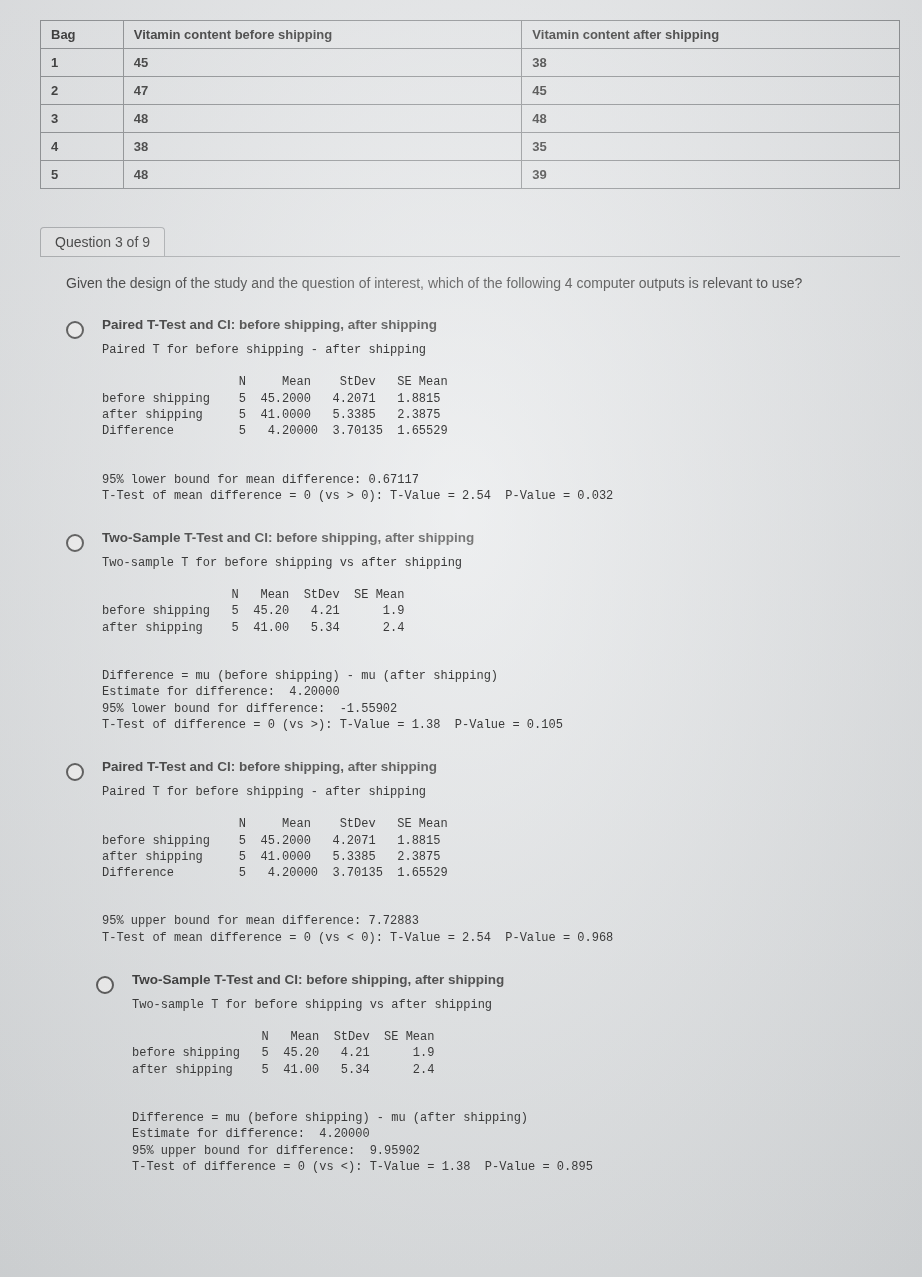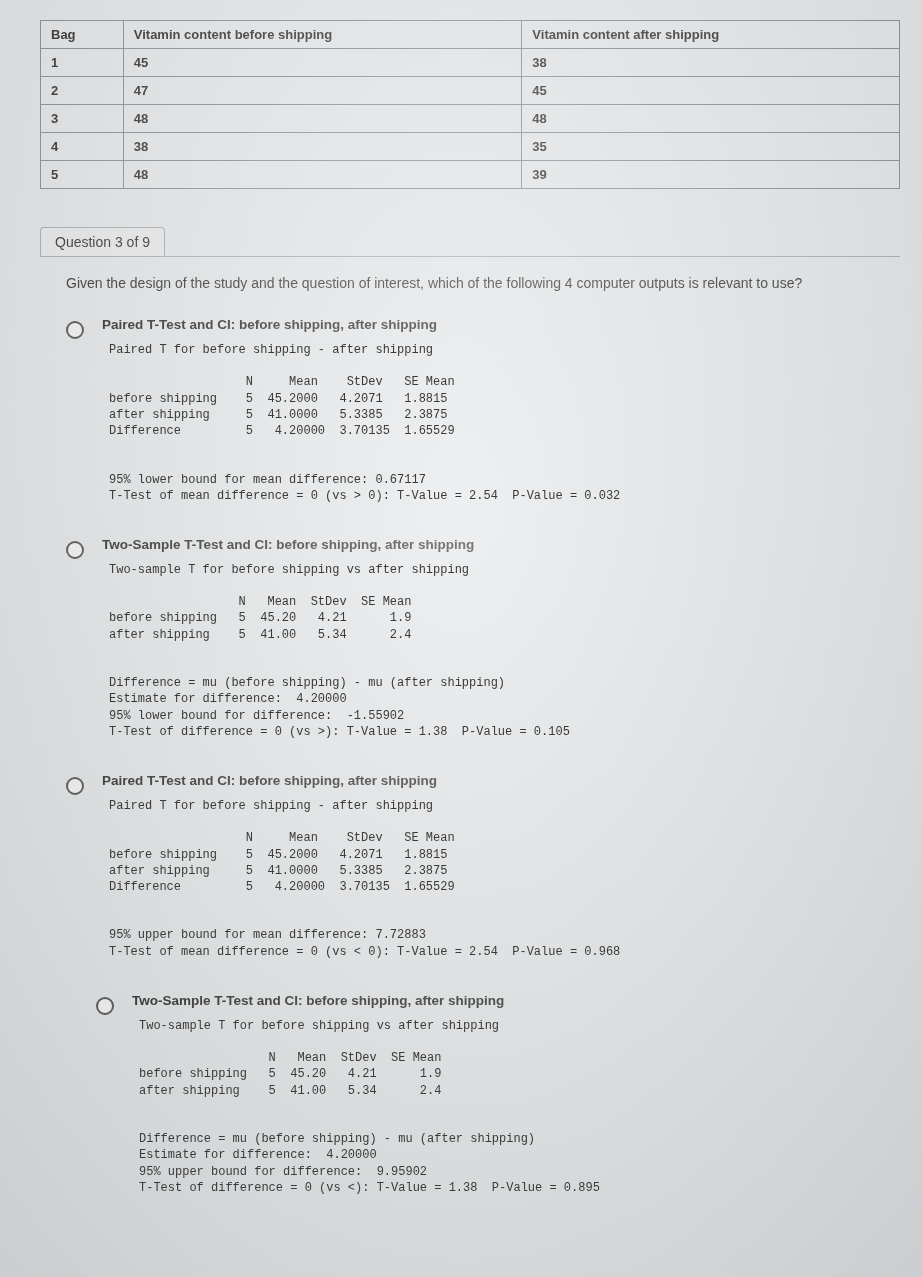--- a/index.html
+++ b/index.html
@@ -84,21 +84,21 @@
     font-size: 13.5px;
     margin-bottom: 10px;
     color: #222;
   }
   pre.mono {
     font-family: "Courier New", Courier, monospace;
     font-size: 12px;
     line-height: 1.35;
     white-space: pre;
     color: #3a3a3a;
-    margin: 7px;
+    margin: 0;
     filter: blur(0.2px);
   }
 </style>
 </head>
 <body>
 
 <div class="page">
 
   <table class="data">
     <thead>

